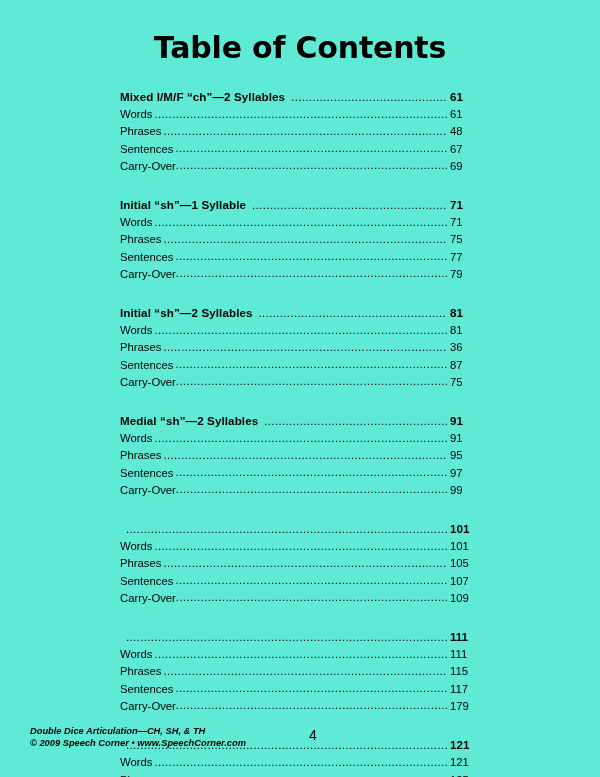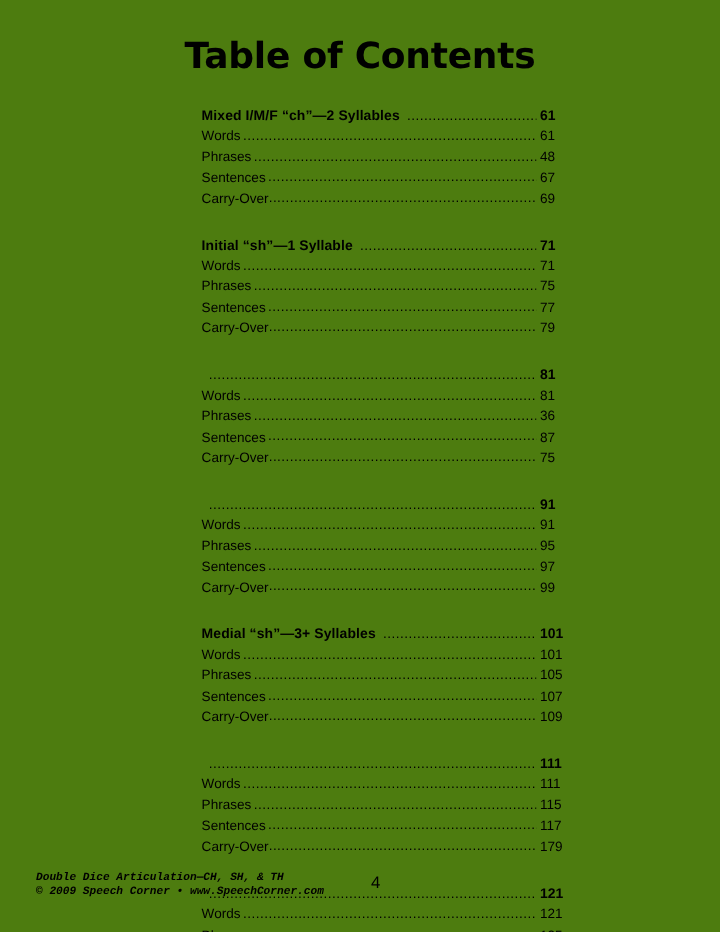--- a/index.html
+++ b/index.html
@@ -12,21 +12,21 @@
     height: 777px;
     position: relative;
     font-family: "Liberation Sans", sans-serif;
     color: #000000;
     overflow: hidden;
   }
 
   .page {
     position: absolute;
     inset: 0;
-    background: #4d7c0f;
+    background: #5eead4;
   }
 
   
   .page-title {
     position: absolute;
     top: 30px;
     left: 0;
     width: 600px;
     text-align: center;
     font-family: "DejaVu Sans", sans-serif;
@@ -40,21 +40,20 @@
   
   .toc {
     position: absolute;
     top: 88px;
     left: 120px;
     width: 364px;
   }
 
   .toc-section {
     margin-bottom: 21px;
-    margin-left: 48px;
   }
   .toc-section:last-child {
     margin-bottom: 0;
   }
 
   .toc-row {
     display: flex;
     align-items: baseline;
     width: 100%;
     line-height: 17.2px;
@@ -109,21 +108,21 @@
     position: absolute;
     left: 30px;
     bottom: 18px;
     width: 540px;
     height: 34px;
   }
   .footer-text {
     position: absolute;
     left: 0;
     top: 0;
-    font-family: Liberation Mono, monospace;
+    font-family: Liberation Sans, sans-serif;
     font-style: italic;
     font-weight: bold;
     font-size: 9.3px;
     line-height: 12px;
     color: #000000;
     white-space: nowrap;
   }
   .footer-line2 {
     top: 12px;
   }
@@ -196,20 +195,21 @@
           <span class="page-num">77</span>
         </div>
         <div class="toc-row sub tight">
           <span class="label">Carry-Over</span>
           <span class="leader">........................................................................................................................................................</span>
           <span class="page-num">79</span>
         </div>
       </div>
       <div class="toc-section">
         <div class="toc-row heading">
+          <span class="label">Initial “sh”—2 Syllables</span>
           <span class="leader">........................................................................................................................................................</span>
           <span class="page-num">81</span>
         </div>
         <div class="toc-row sub">
           <span class="label">Words</span>
           <span class="leader">........................................................................................................................................................</span>
           <span class="page-num">81</span>
         </div>
         <div class="toc-row sub">
           <span class="label">Phrases</span>
@@ -222,20 +222,21 @@
           <span class="page-num">87</span>
         </div>
         <div class="toc-row sub tight">
           <span class="label">Carry-Over</span>
           <span class="leader">........................................................................................................................................................</span>
           <span class="page-num">75</span>
         </div>
       </div>
       <div class="toc-section">
         <div class="toc-row heading">
+          <span class="label">Medial “sh”—2 Syllables</span>
           <span class="leader">........................................................................................................................................................</span>
           <span class="page-num">91</span>
         </div>
         <div class="toc-row sub">
           <span class="label">Words</span>
           <span class="leader">........................................................................................................................................................</span>
           <span class="page-num">91</span>
         </div>
         <div class="toc-row sub">
           <span class="label">Phrases</span>
@@ -248,21 +249,20 @@
           <span class="page-num">97</span>
         </div>
         <div class="toc-row sub tight">
           <span class="label">Carry-Over</span>
           <span class="leader">........................................................................................................................................................</span>
           <span class="page-num">99</span>
         </div>
       </div>
       <div class="toc-section">
         <div class="toc-row heading">
-          <span class="label">Medial “sh”—3+ Syllables</span>
           <span class="leader">........................................................................................................................................................</span>
           <span class="page-num">101</span>
         </div>
         <div class="toc-row sub">
           <span class="label">Words</span>
           <span class="leader">........................................................................................................................................................</span>
           <span class="page-num">101</span>
         </div>
         <div class="toc-row sub">
           <span class="label">Phrases</span>

